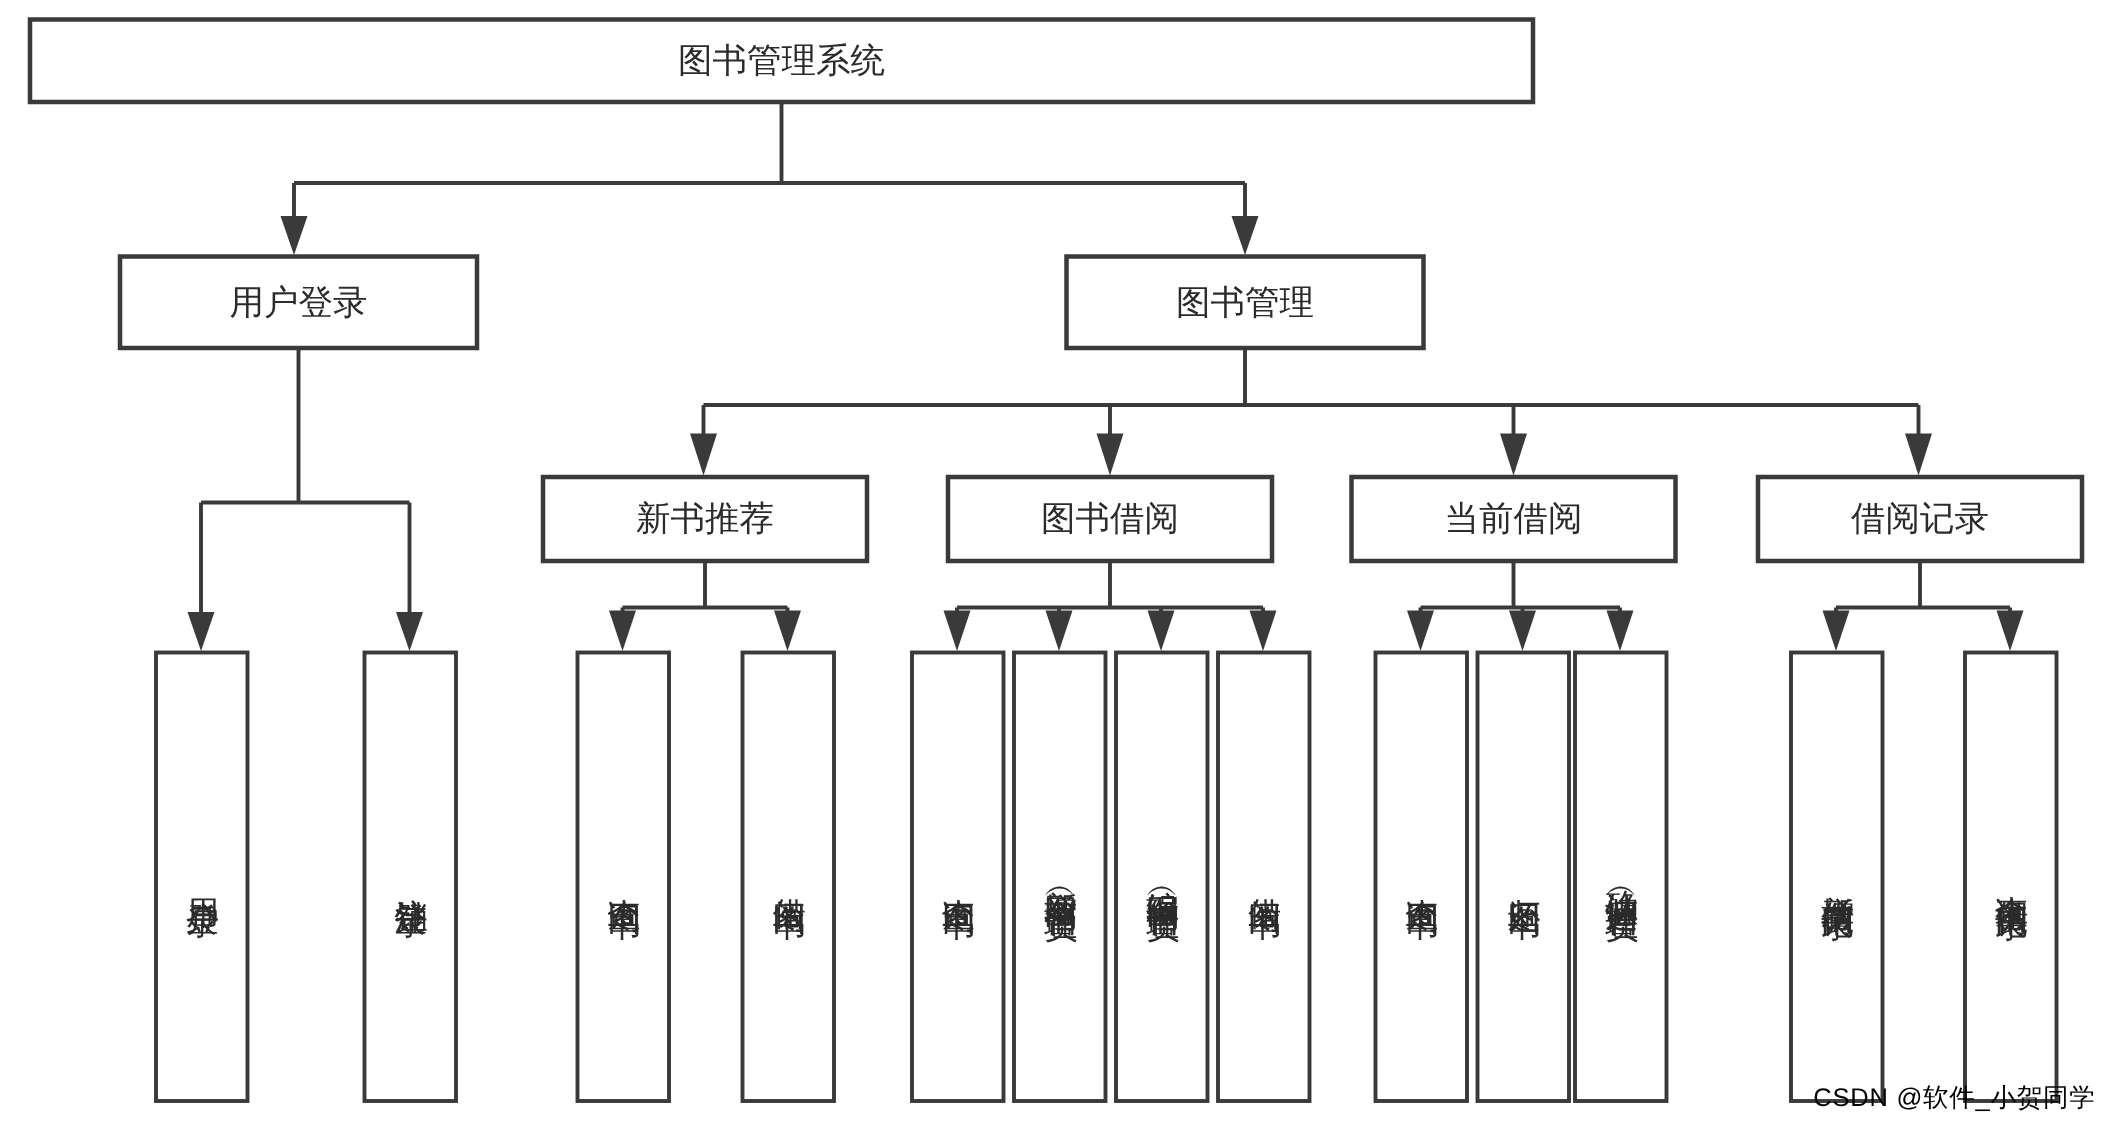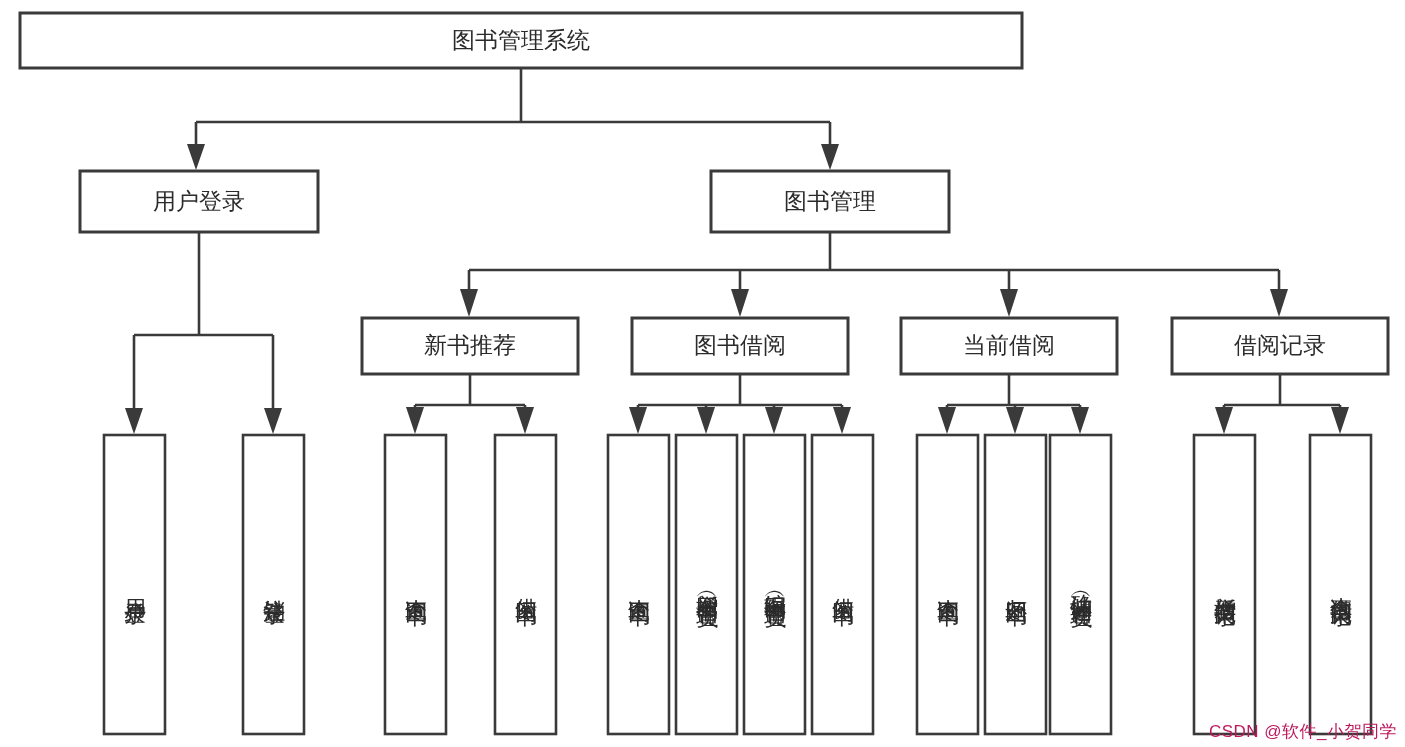--- a/index.html
+++ b/index.html
@@ -51,21 +51,21 @@
     writing-mode: vertical-rl;
     text-orientation: upright;
     letter-spacing: 2px;
   }
   .watermark {
     position: absolute;
     right: 8px;
     bottom: 4px;
     font-family: "Liberation Sans", "DejaVu Sans", sans-serif;
     font-size: 17px;
-    color: #be185d;
+    color: #000000;
     letter-spacing: 0.5px;
     white-space: nowrap;
     pointer-events: none;
   }
 </style>
 </head>
 <body>
 
 <div id="diagram-root">
   <svg width="1405" height="747" viewBox="0 0 1405 747" xmlns="http://www.w3.org/2000/svg">

